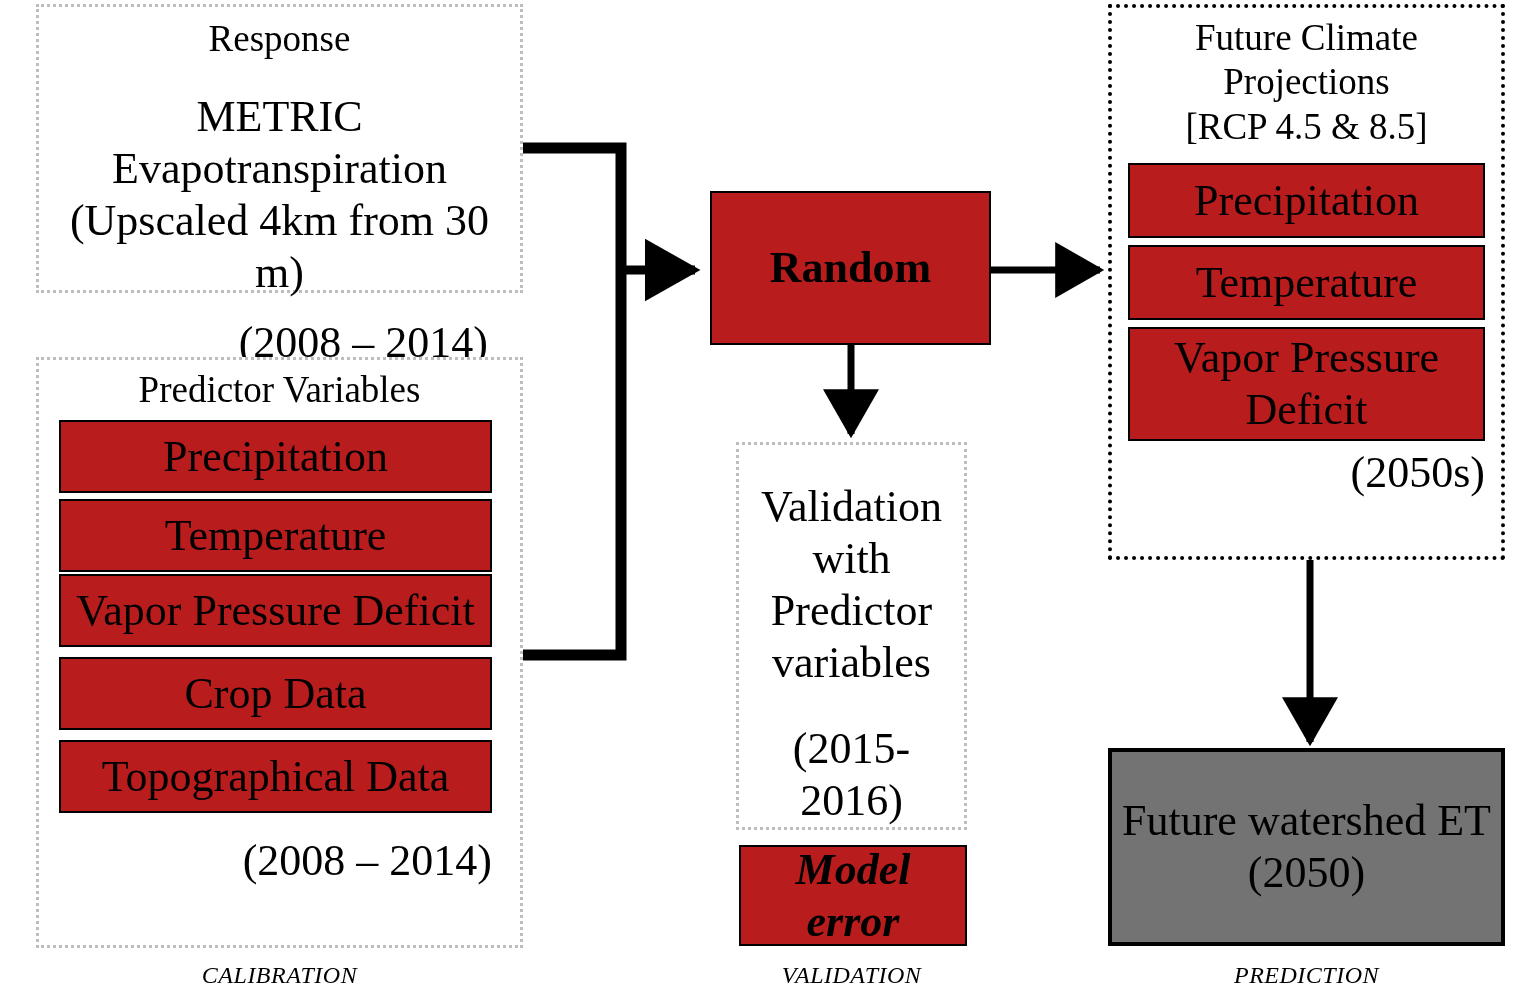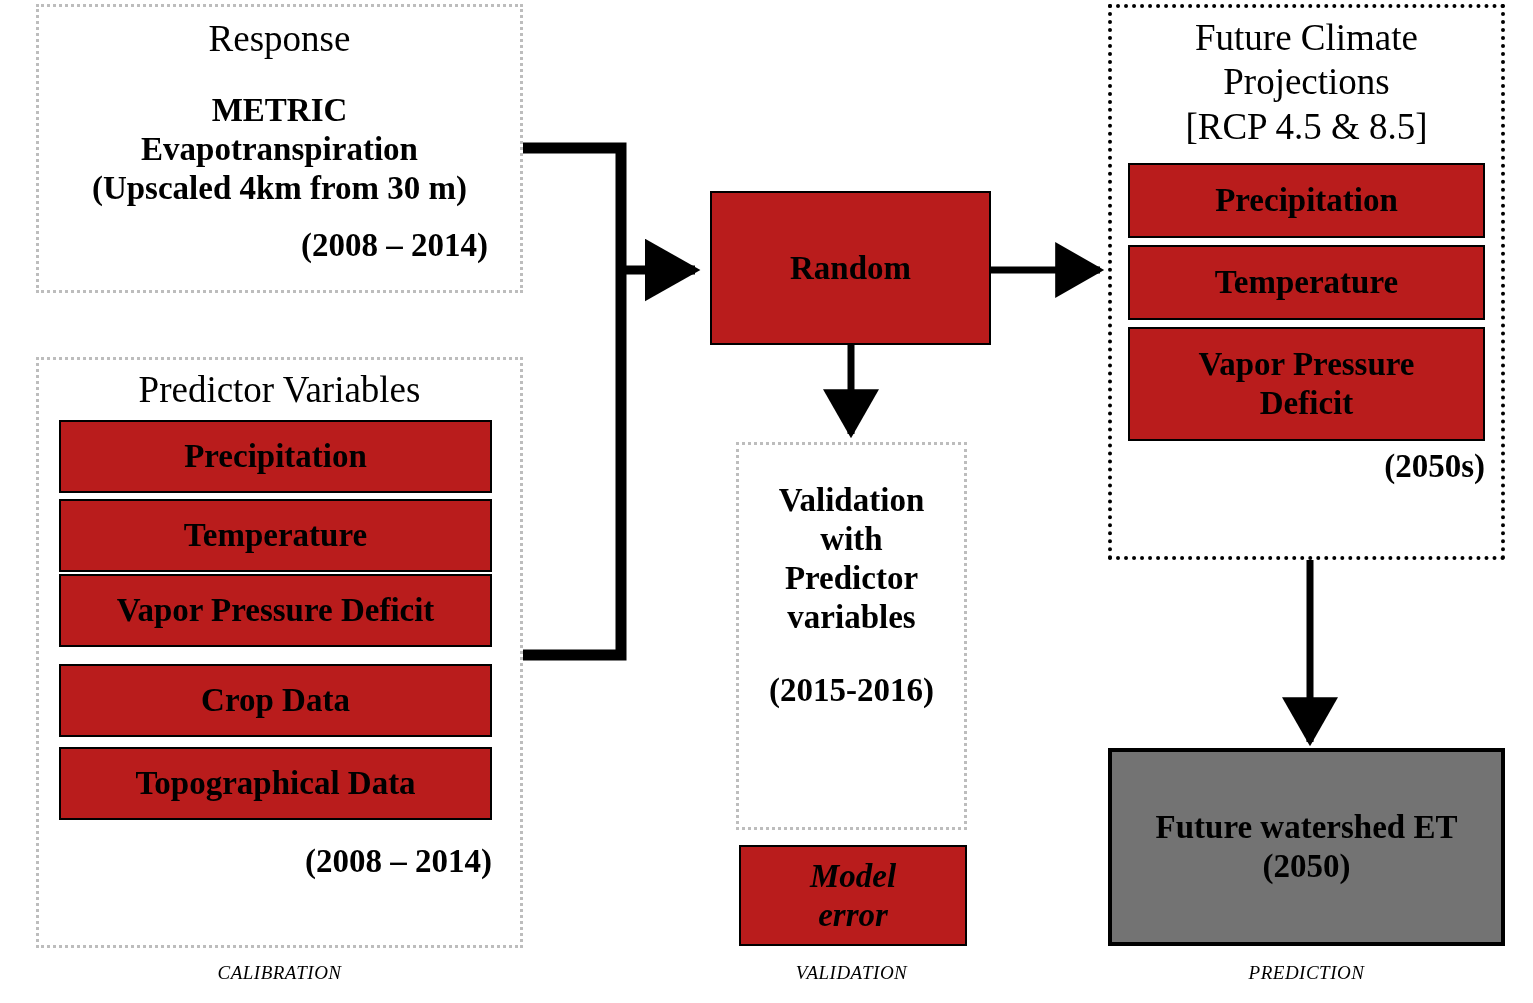--- a/index.html
+++ b/index.html
@@ -52,23 +52,23 @@
     line-height: 1.15;
   }
 
   
   .txt-center { text-align: center; }
   .txt-right  { text-align: right; }
   .bold       { font-weight: bold; }
   .bold-italic{ font-weight: bold; font-style: italic; }
 
   .title-line  { font-size: 37px; line-height: 1.2; }
-  .body-line   { font-size: 33px; line-height: 1.18; font-weight: bold; }
+  .body-line   { font-size: 44px; line-height: 1.18; }
   .small-caps-label {
-    font-size: 19px;
+    font-size: 24px;
     font-style: italic;
     letter-spacing: 0.5px;
     text-align: center;
   }
 
   .stack { display: flex; flex-direction: column; }
 
   
   #wires {
     position: absolute;
@@ -126,21 +126,21 @@
     <div class="stack" style="margin-top:8px; padding-left:20px; padding-right:28px; gap:6px;">
       <div class="solid-box body-line" style="height:69px;">
         <span>Precipitation</span>
       </div>
       <div class="solid-box body-line" style="height:69px;">
         <span>Temperature</span>
       </div>
       <div class="solid-box body-line" style="height:69px; margin-top:-4px;">
         <span>Vapor Pressure Deficit</span>
       </div>
-      <div class="solid-box body-line" style="height:69px; margin-top:11px;">
+      <div class="solid-box body-line" style="height:69px; margin-top:4px;">
         <span>Crop Data</span>
       </div>
       <div class="solid-box body-line" style="height:69px; margin-top:4px;">
         <span>Topographical Data</span>
       </div>
     </div>
 
     <div class="body-line txt-right" style="margin-top:22px; padding-right:28px;">(2008 – 2014)</div>
   </div>
 

